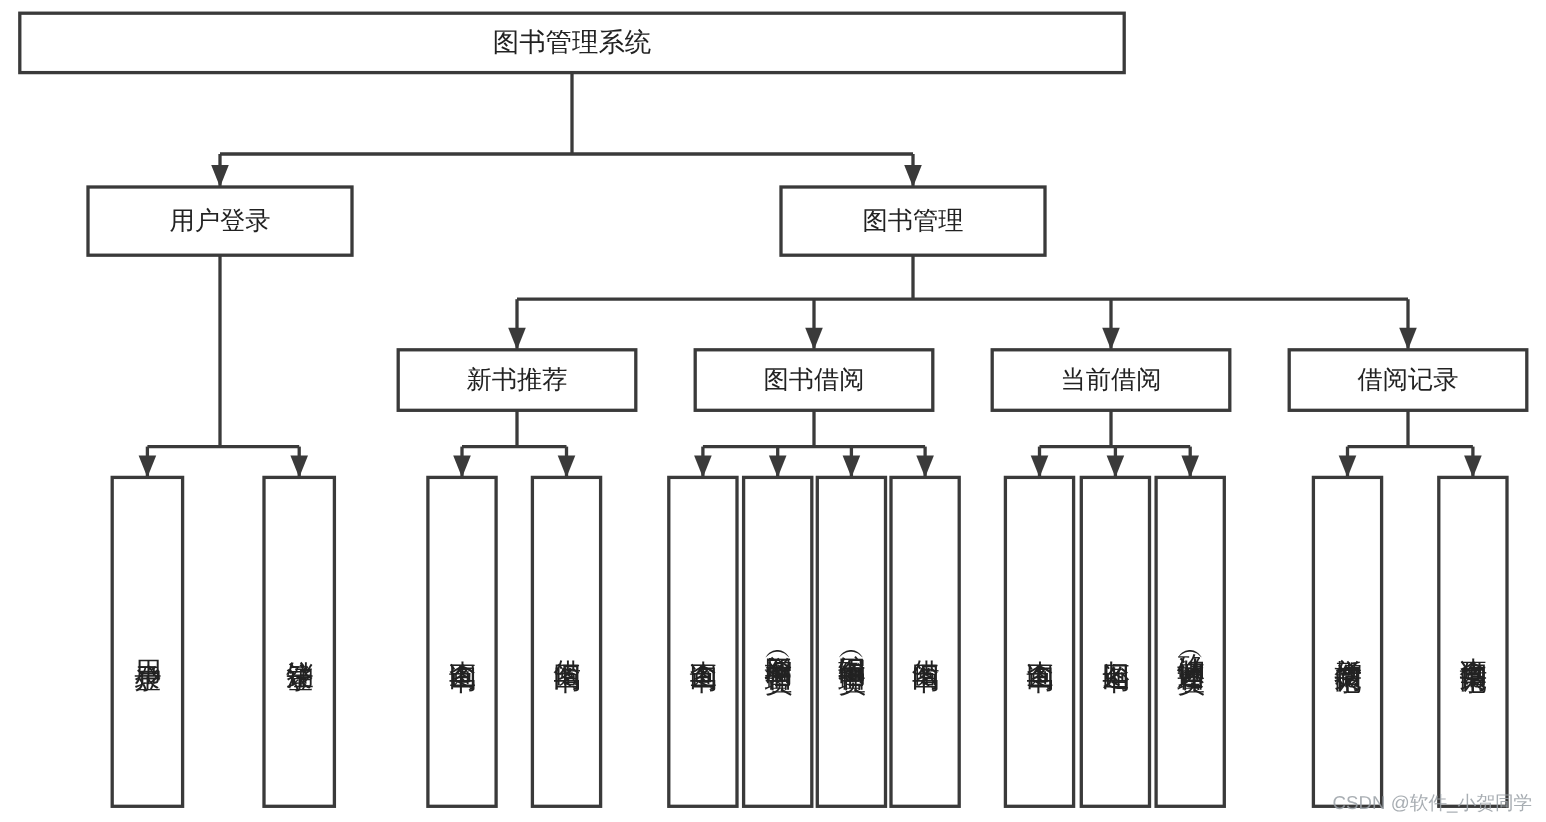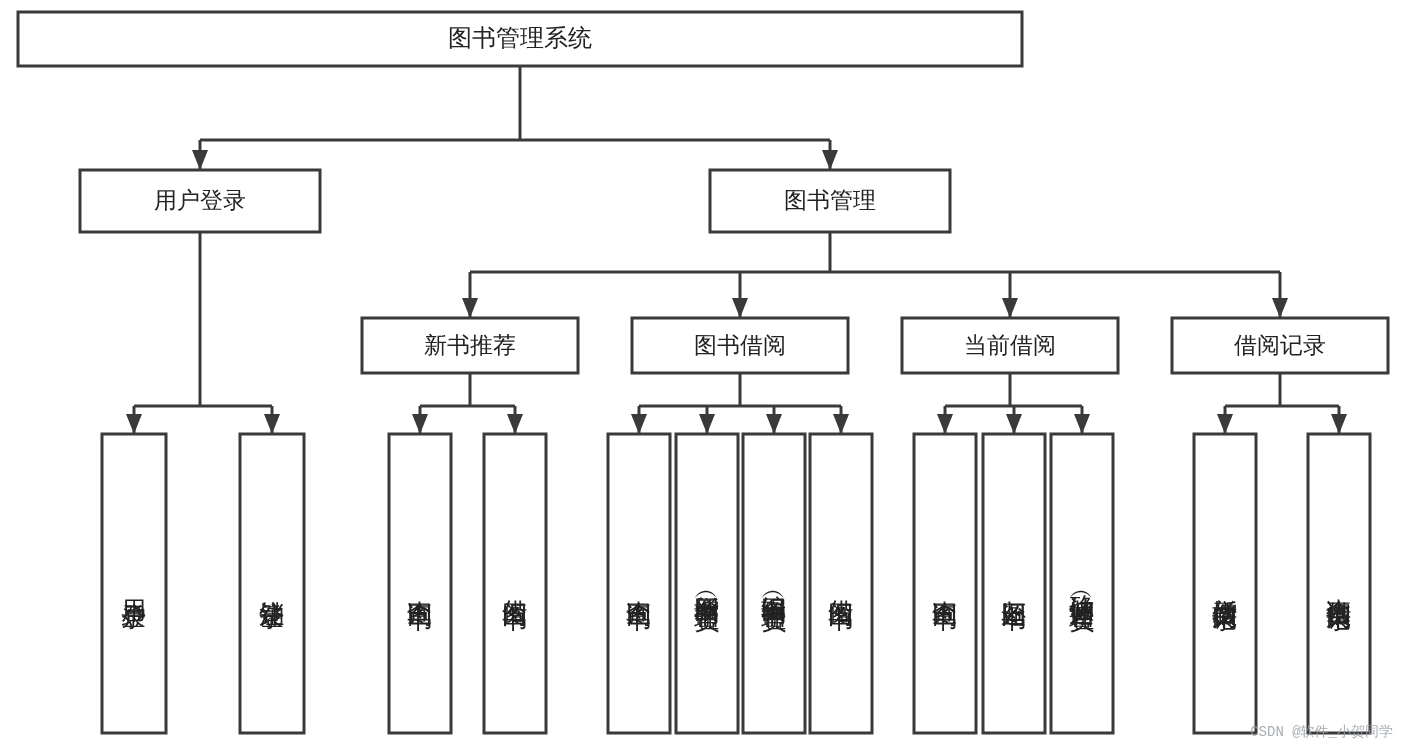--- a/index.html
+++ b/index.html
@@ -70,22 +70,22 @@
     font-size: 25px;
     line-height: 1.05;
     color: #222222;
     letter-spacing: 2px;
     white-space: nowrap;
   }
   .watermark {
     position: absolute;
     right: 12px;
     bottom: 6px;
-    font-family: Liberation Mono, monospace;
-    font-size: 14px;
+    font-family: Liberation Sans, sans-serif;
+    font-size: 17px;
     color: #9aa0a6;
     opacity: 0.85;
     white-space: nowrap;
     pointer-events: none;
   }
 </style>
 </head>
 <body>
 
 <div id="diagram-root">

